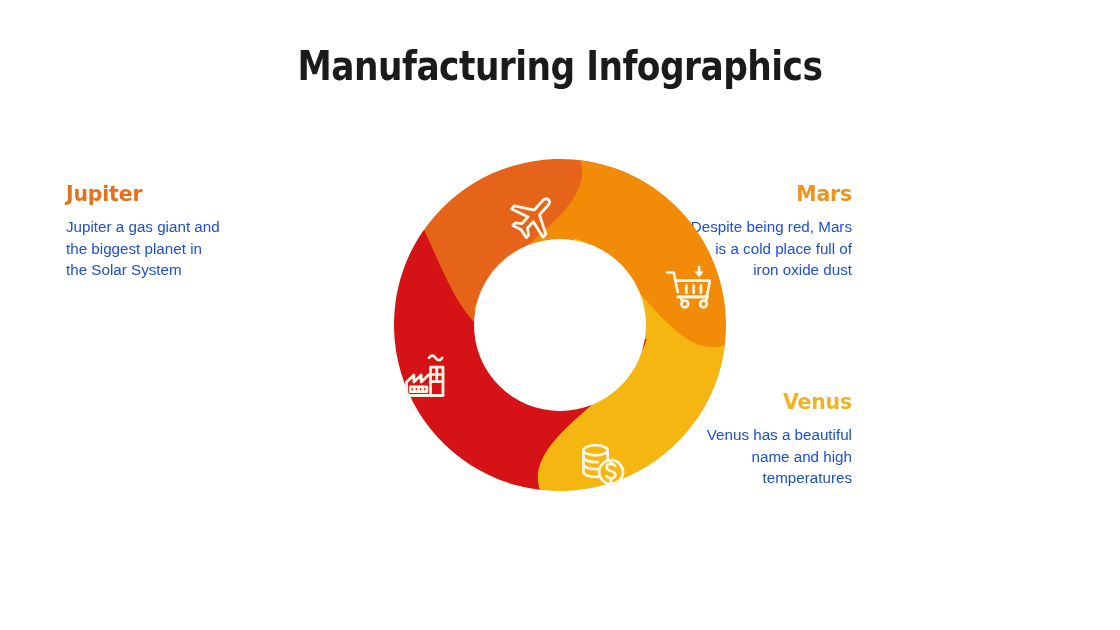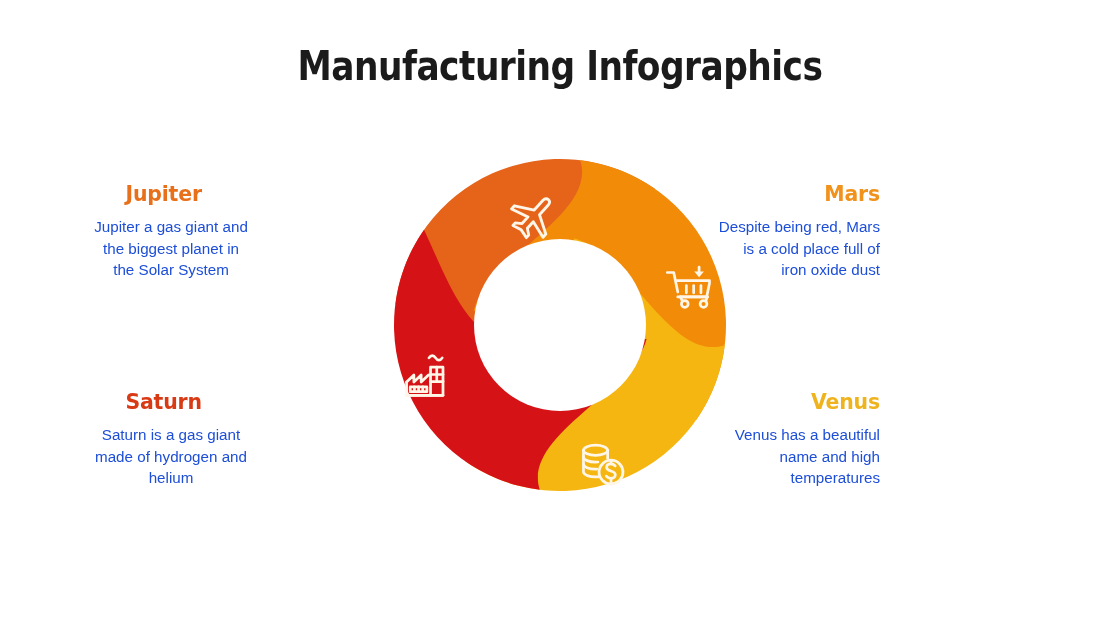--- a/index.html
+++ b/index.html
@@ -14,21 +14,20 @@
     overflow: hidden;
     position: relative;
   }
 
   #slide {
     position: absolute;
     inset: 0;
     width: 900px;
     height: 630px;
     background: #ffffff;
-    padding-left: 28px;
   }
 
   
   #title {
     position: absolute;
     left: 0;
     top: 44px;
     width: 1120px;
     text-align: center;
     font-family: "DejaVu Sans", sans-serif;
@@ -40,21 +39,21 @@
     transform: scaleX(0.86);
     transform-origin: center center;
     white-space: nowrap;
   }
 
   
   .txt-block {
     position: absolute;
     width: 210px;
   }
-  .txt-block.left  { left: 66px;  text-align: center; }
+  .txt-block.left  { left: 66px;  text-align: left; }
   .txt-block.right { right: 48px; text-align: right; width: 215px; }
 
   .blk-title {
     font-family: "DejaVu Sans", sans-serif;
     font-size: 22px;
     font-weight: bold;
     line-height: 1.1;
     margin: 0 0 10px 0;
     letter-spacing: -0.2px;
     transform: scaleX(0.93);
@@ -95,26 +94,20 @@
 
   <div id="title">Manufacturing Infographics</div>
 
   <div class="txt-block left" id="blk-jupiter">
     <div class="blk-title" style="color: rgb(232, 112, 26);">Jupiter</div>
     <div class="blk-body">Jupiter a gas giant and
 the biggest planet in
 the Solar System</div>
   </div>
 
-  <div class="txt-block left" id="blk-saturn">
-    <div class="blk-title" style="color: rgb(217, 58, 22);">Saturn</div>
-    <div class="blk-body">Saturn is a gas giant
-made of hydrogen and
-helium</div>
-  </div>
 
   <div class="txt-block right" id="blk-venus">
     <div class="blk-title" style="color: rgb(239, 179, 30);">Venus</div>
     <div class="blk-body">Venus has a beautiful
 name and high
 temperatures</div>
   </div>
 
   <div class="txt-block right" id="blk-mars">
     <div class="blk-title" style="color: rgb(240, 146, 28);">Mars</div>

